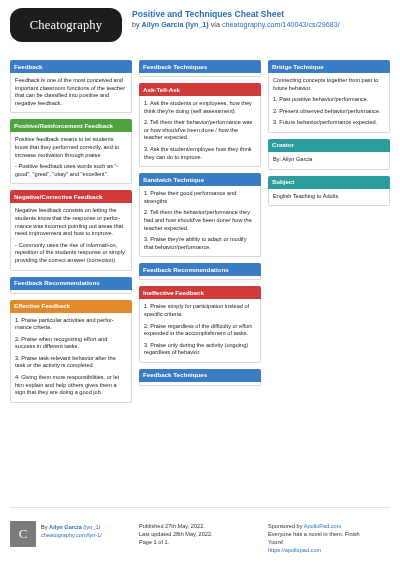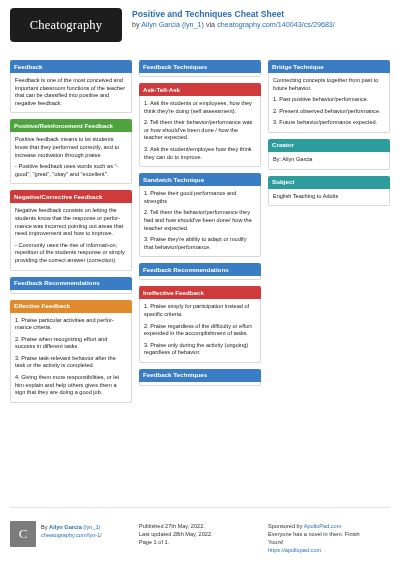--- a/index.html
+++ b/index.html
@@ -25,40 +25,40 @@
     margin-bottom: 6px;
   }
   .logo {
     width: 112px;
     height: 34px;
     background: #1d1d1d;
     color: #fff;
     display: flex;
     align-items: center;
     justify-content: center;
-    border-radius: 4px;
+    border-radius: 12px;
     font-size: 12.5px;
     letter-spacing: .2px;
     font-family: "Liberation Serif", serif;
   }
   .head-text {
     padding-top: 1px;
   }
   .head-title {
     font-size: 8.6px;
     color: #2b6fb5;
     font-weight: bold;
     line-height: 11px;
   }
   .head-sub {
     font-size: 7.2px;
     color: #444;
     line-height: 10px;
   }
-  .head-sub .byauth { color: #2b6fb5; font-weight: normal; }
+  .head-sub .byauth { color: #2b6fb5; font-weight: bold; }
 
   
   .cols {
     display: flex;
     gap: 7px;
     height: 455px;
   }
   .col { width: 125px; }
 
   .sec-title {

